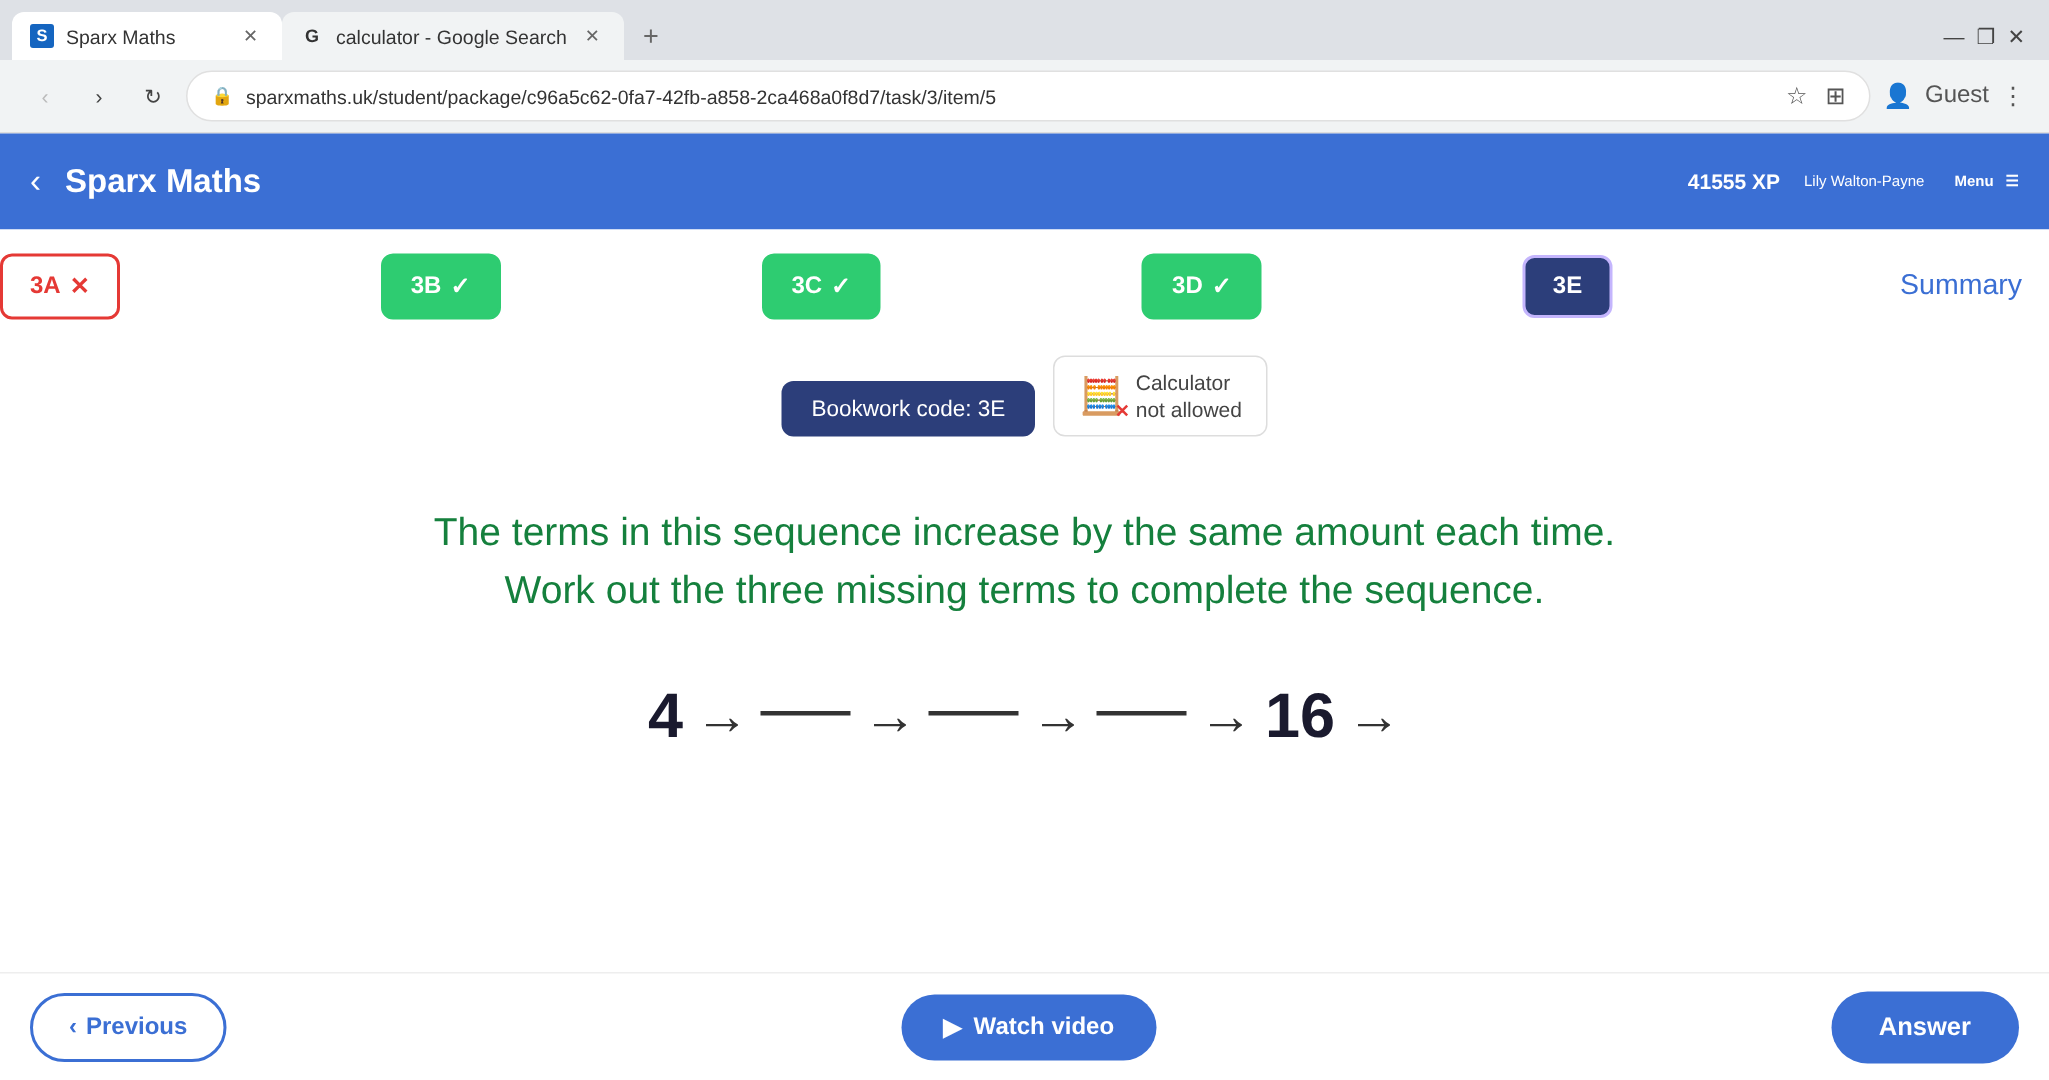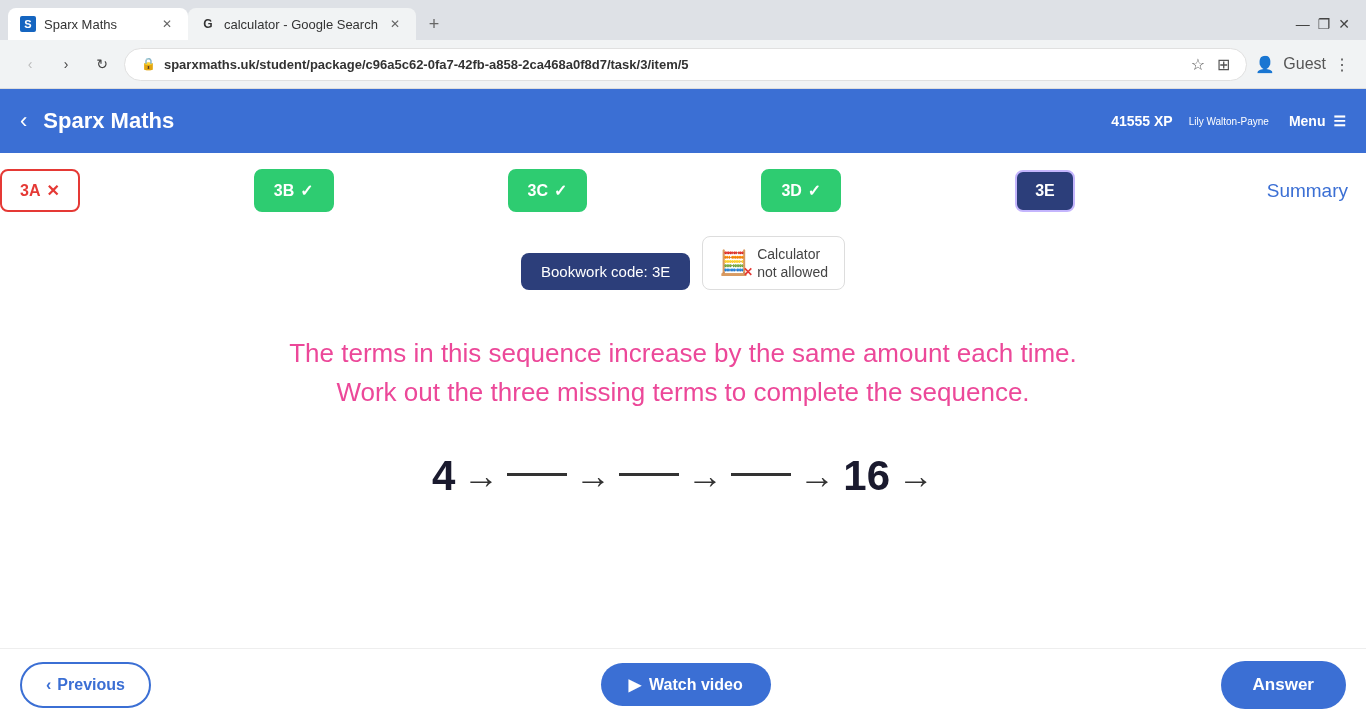--- a/index.html
+++ b/index.html
@@ -82,21 +82,21 @@
       border: 1px solid #e0e0e0;
       border-radius: 20px;
       padding: 6px 16px;
       font-size: 13px;
       color: #333;
       display: flex;
       align-items: center;
       gap: 8px;
     }
     .lock-icon { color: #333; font-size: 12px; }
-    .address-text { color: #333; font-size: 13px; font-weight: bold; }
+    .address-text { color: #333; font-size: 13px; }
     .address-right { margin-left: auto; display: flex; gap: 12px; align-items: center; }
     .chrome-icon-btn { font-size: 16px; color: #555; cursor: pointer; }
 
     
     .app-header {
       background: #3b6fd4;
       display: flex;
       align-items: center;
       padding: 0 20px;
       height: 64px;
@@ -119,21 +119,21 @@
       font-weight: 600;
       margin-right: 16px;
     }
     .header-user {
       color: #fff;
       font-size: 10px;
       margin-right: 20px;
     }
     .header-menu {
       color: #fff;
-      font-size: 14px;
+      font-size: 10px;
       font-weight: 700;
       cursor: pointer;
       display: flex;
       align-items: center;
       gap: 8px;
     }
 
     
     .task-tabs {
       display: flex;
@@ -190,21 +190,21 @@
     .calc-x { position: absolute; bottom: -2px; right: -4px; color: #e53935; font-size: 12px; font-weight: bold; }
     .calc-text { font-size: 14px; color: #444; line-height: 1.3; }
 
     
     .question-area {
       text-align: center;
       padding: 20px 40px;
     }
     .question-text {
       font-size: 26px;
-      color: #ec4899;
+      color: #15803d;
       line-height: 1.5;
       max-width: 800px;
       margin: 0 auto 40px auto;
     }
     .sequence-row {
       display: flex;
       justify-content: center;
       align-items: center;
       gap: 8px;
       font-size: 42px;

